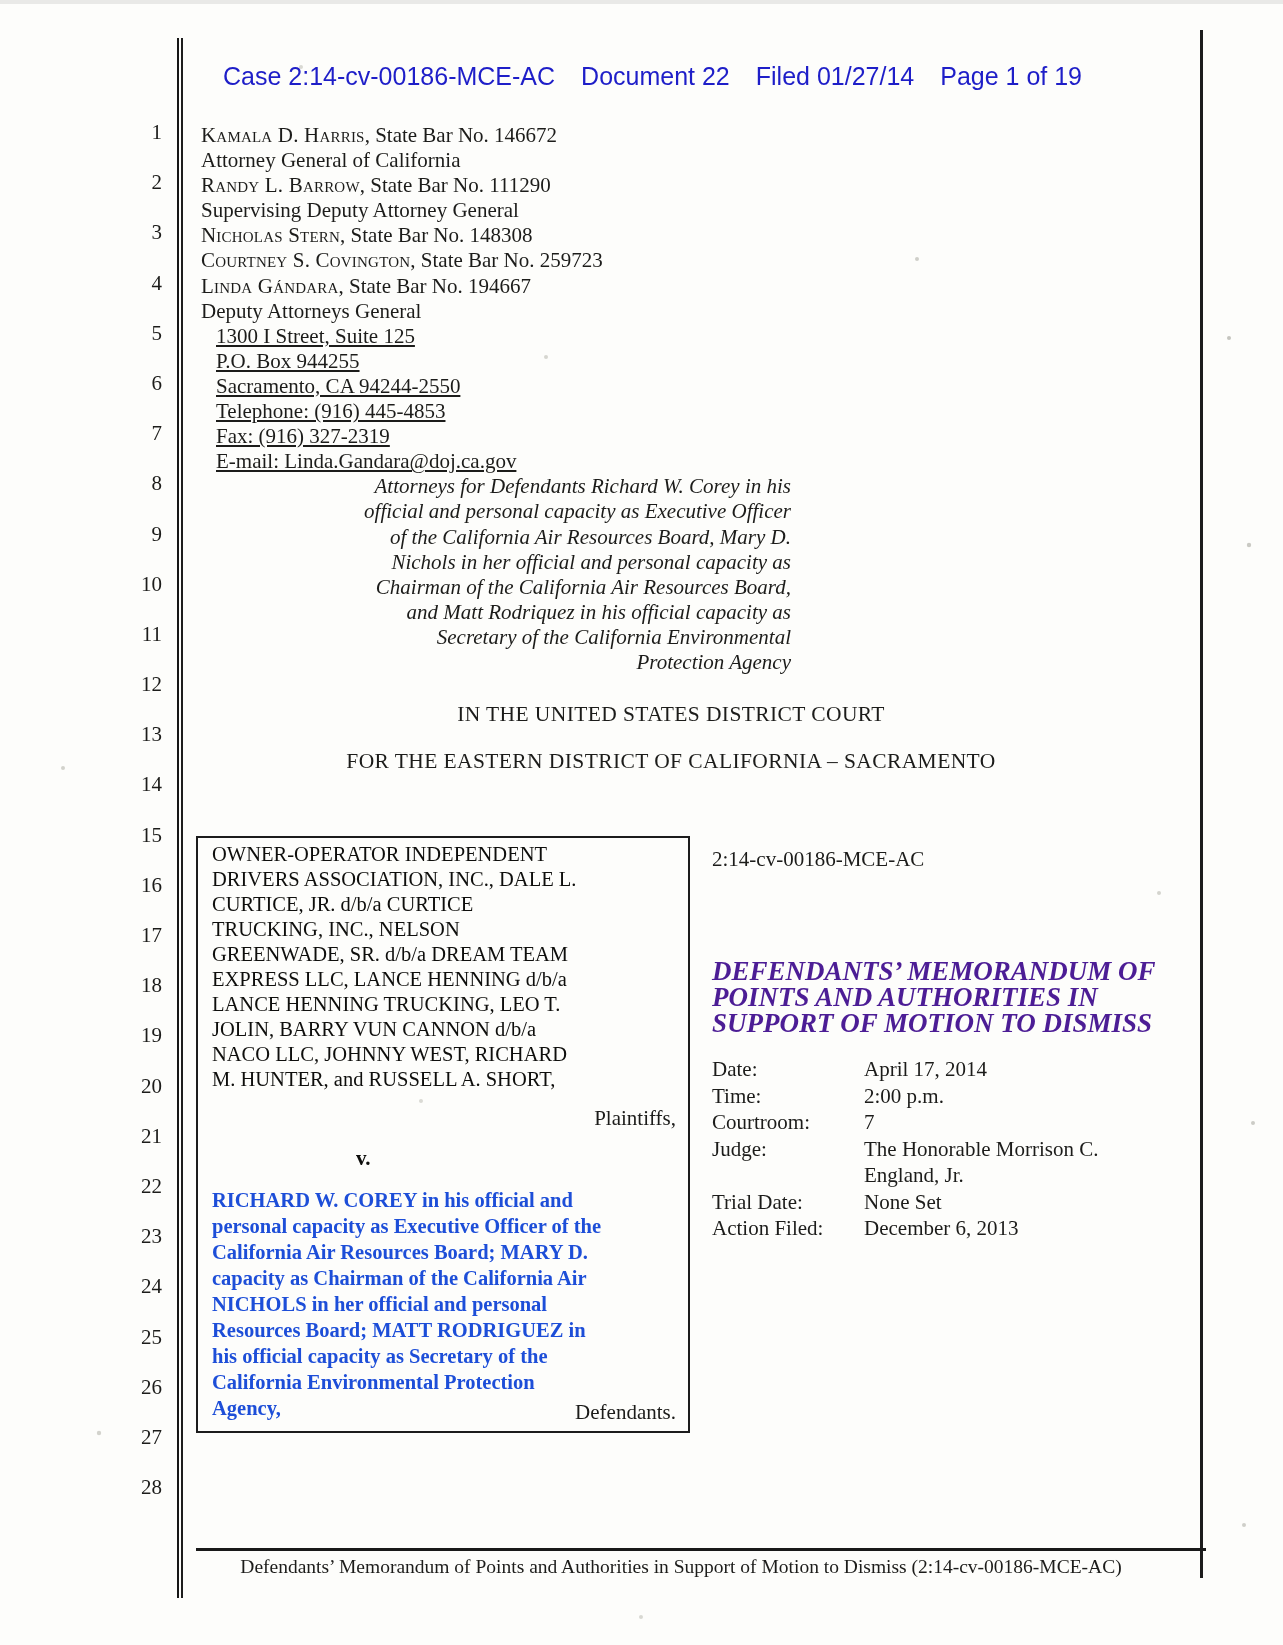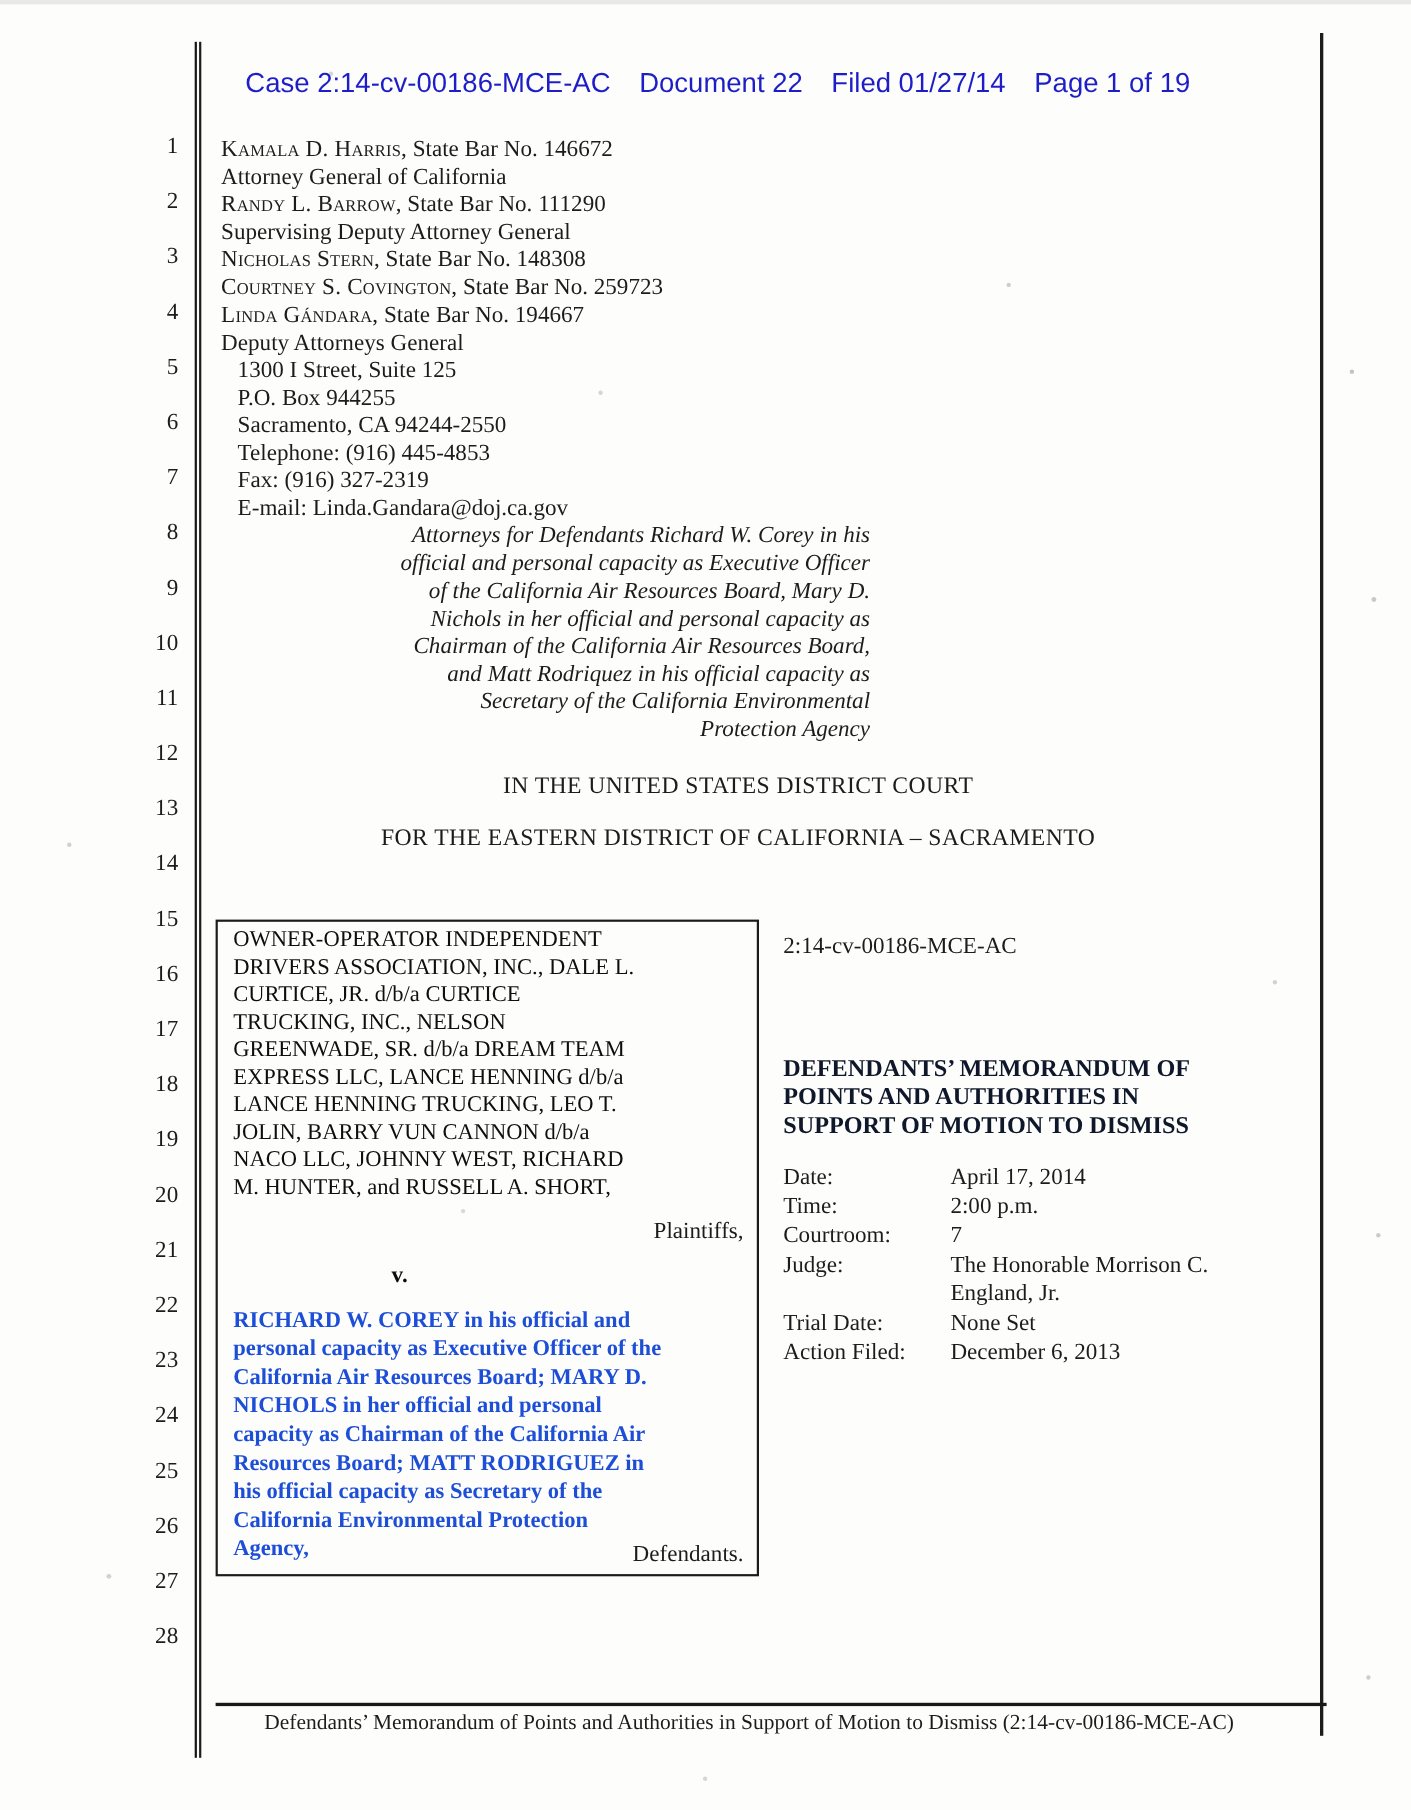--- a/index.html
+++ b/index.html
@@ -28,42 +28,42 @@
   .right-rule{
     position:absolute;left:1200px;top:26px;height:1548px;width:2.6px;
     background:#1c1c1c;
   }
   
   .line-col{position:absolute;left:112px;top:116px;width:50px;text-align:right;}
   .line-col .ln{height:50.2px;font-size:21px;line-height:24px;}
   
   .counsel{position:absolute;left:201px;top:119px;width:590px;font-size:21px;line-height:25.1px;}
   .counsel .cl{white-space:nowrap;}
-  .counsel .cl.ind{padding-left:15px;}
+  .counsel .cl.ind{padding-left:15px;text-decoration:underline;}
   .counsel .sc{font-variant:small-caps;letter-spacing:.2px;}
   .counsel .cl.it{font-style:italic;text-align:right;}
   
   .court-line{
     position:absolute;left:196px;width:950px;text-align:center;
     font-size:21.5px;letter-spacing:.4px;white-space:nowrap;
   }
   
   .caption-box{
     position:absolute;left:196px;top:832px;width:494px;height:597px;
     border:2.5px solid #1c1c1c;box-sizing:border-box;
   }
   .plaintiffs{position:absolute;top:4px;left:14px;right:8px;font-weight:normal;font-size:20.5px;line-height:25px;color:#0e0e0c;}
   .plaintiffs div,.defendants div{white-space:nowrap;}
   .pl-label{position:absolute;top:268px;right:12px;font-size:21px;}
   .versus{position:absolute;top:308px;left:158px;font-weight:bold;font-size:21px;color:#0e0e0c;}
   .defendants{position:absolute;top:349px;left:14px;right:8px;font-weight:bold;font-size:20.5px;line-height:26px;color:#1d4ed8;}
   .def-label{position:absolute;bottom:6px;right:12px;font-size:21px;}
   
   .case-number{position:absolute;left:712px;top:843px;font-size:21px;white-space:nowrap;}
-  .doc-title{position:absolute;left:712px;top:954px;font-weight:bold;font-size:22px;line-height:26px;color:#0f172a;}
+  .doc-title{position:absolute;left:712px;top:954px;font-weight:bold;font-size:27px;line-height:26px;color:#4c1d95;font-style:italic;}
   .doc-title div{white-space:nowrap;}
   .details{position:absolute;left:712px;top:1052px;font-size:21px;line-height:26.5px;width:480px;}
   .details .row{display:flex;}
   .details .dl{width:152px;flex:none;}
   .details .dv{white-space:nowrap;}
   
   .footer-rule{position:absolute;left:196px;top:1544px;width:1010px;height:2.6px;background:#191919;}
   .footer-text{
     position:absolute;left:176px;top:1552px;width:1010px;text-align:center;
     font-size:19.5px;white-space:nowrap;
@@ -167,22 +167,22 @@
       <div>JOLIN, BARRY VUN CANNON d/b/a</div>
       <div>NACO LLC, JOHNNY WEST, RICHARD</div>
       <div>M. HUNTER, and RUSSELL A. SHORT,</div>
     </div>
     <div class="pl-label">Plaintiffs,</div>
     <div class="versus">v.</div>
     <div class="defendants">
       <div>RICHARD W. COREY in his official and</div>
       <div>personal capacity as Executive Officer of the</div>
       <div>California Air Resources Board; MARY D.</div>
+      <div>capacity as Chairman of the California Air</div>
       <div>NICHOLS in her official and personal</div>
-      <div>capacity as Chairman of the California Air</div>
       <div>Resources Board; MATT RODRIGUEZ in</div>
       <div>his official capacity as Secretary of the</div>
       <div>California Environmental Protection</div>
       <div>Agency,</div>
     </div>
     <div class="def-label">Defendants.</div>
   </div>
 
   <div class="case-number">2:14-cv-00186-MCE-AC</div>
 

